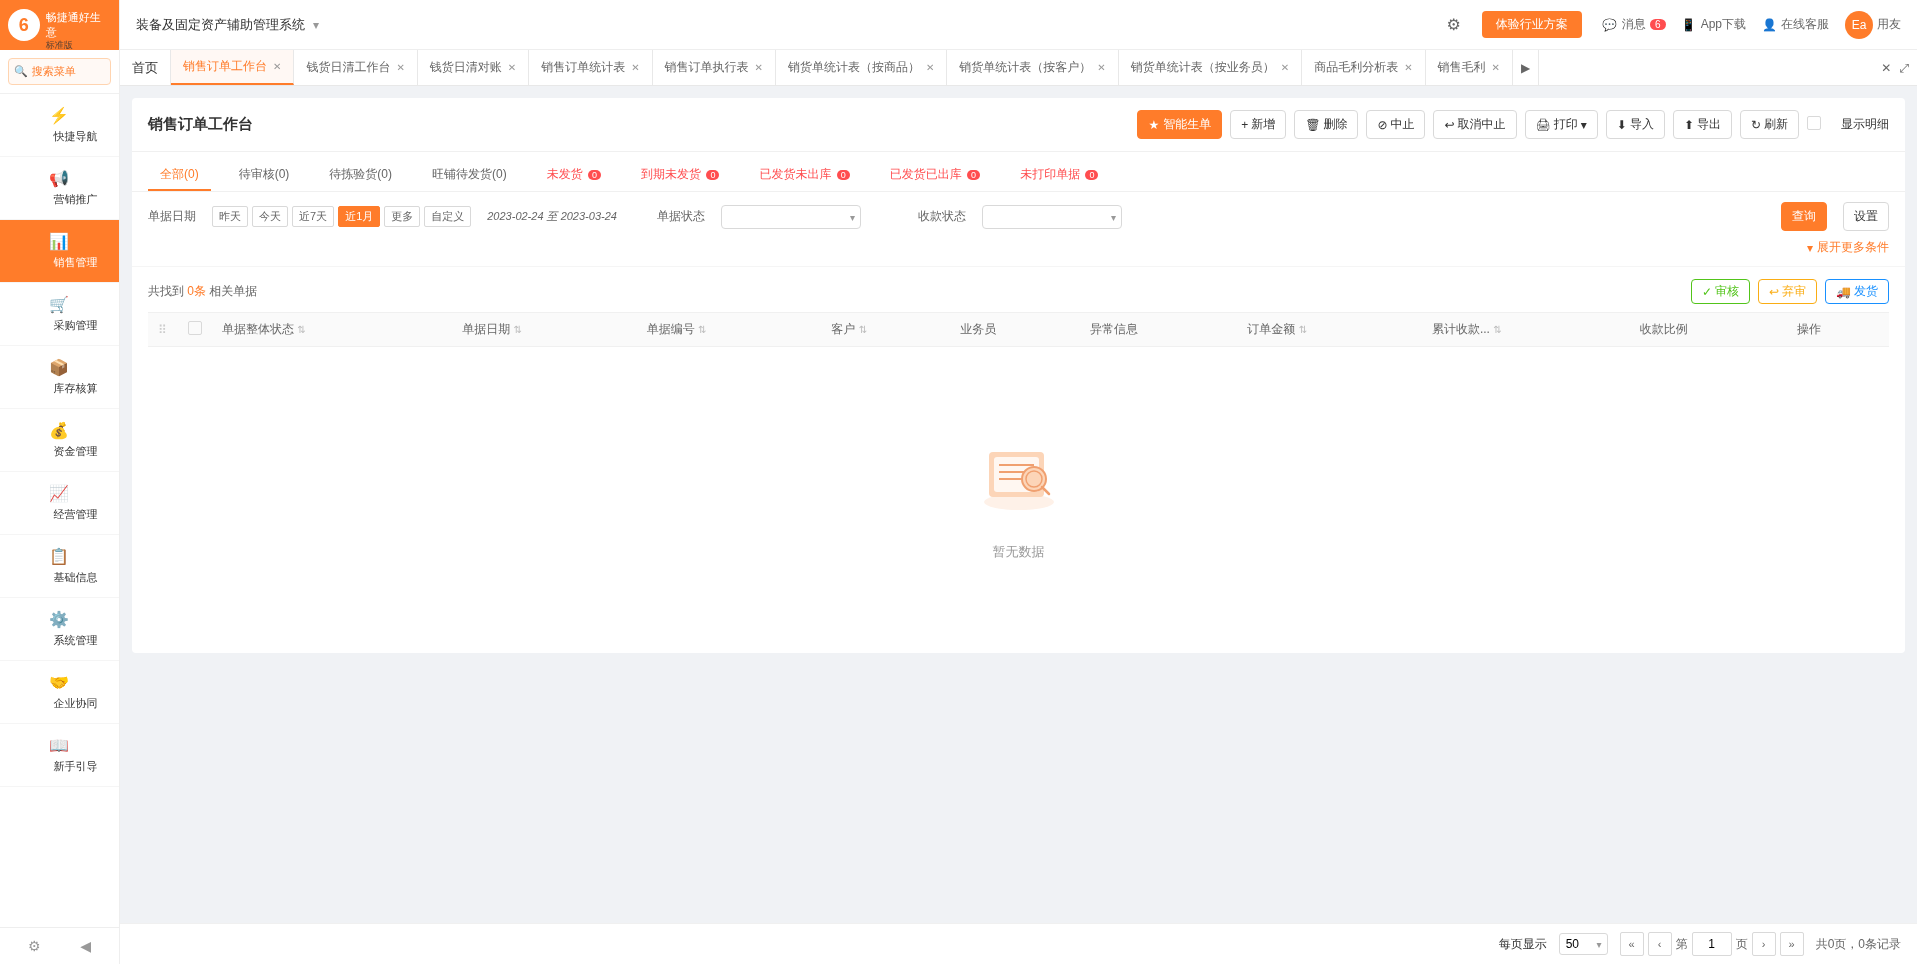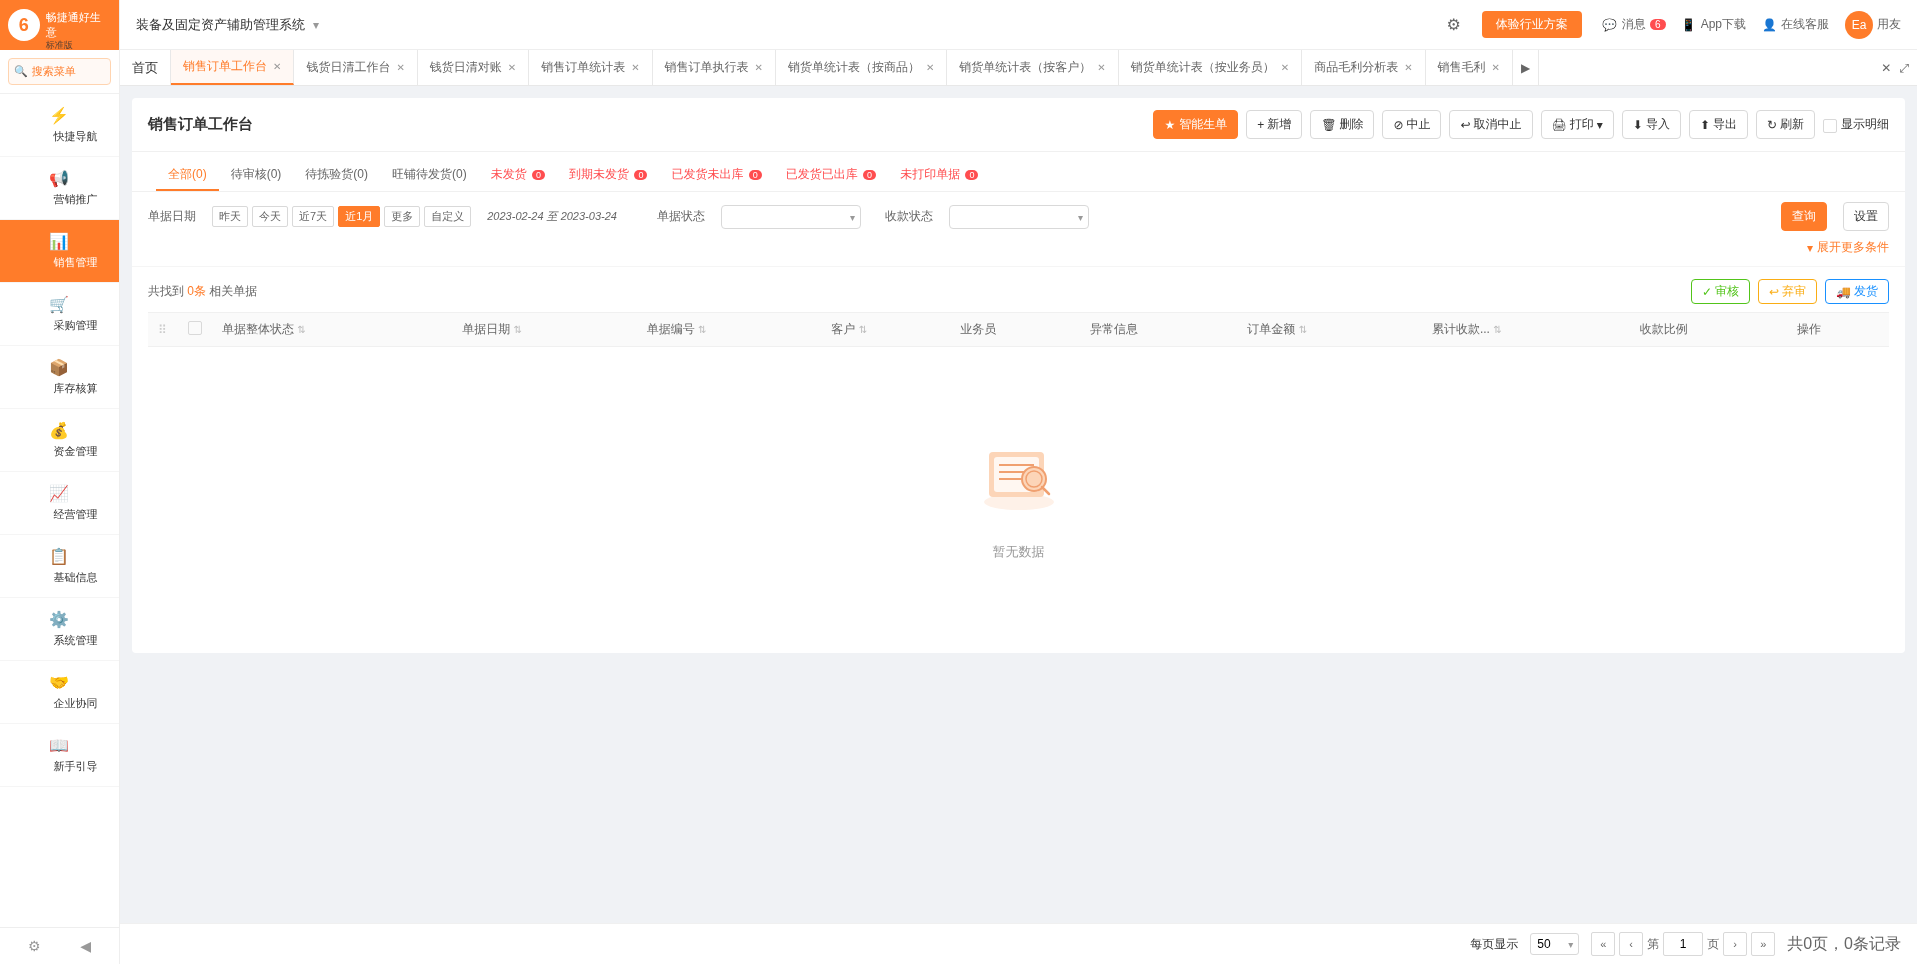--- a/index.html
+++ b/index.html
@@ -53,21 +53,21 @@
     
     .page-header { padding: 12px 16px; border-bottom: 1px solid #f0f0f0; display: flex; align-items: center; justify-content: space-between; }
     .page-title { font-size: 15px; font-weight: bold; color: #333; }
     .page-header-actions { display: flex; align-items: center; gap: 8px; }
     .btn { padding: 5px 10px; border-radius: 4px; font-size: 12px; cursor: pointer; border: 1px solid #d9d9d9; background: #fff; color: #333; display: flex; align-items: center; gap: 3px; white-space: nowrap; }
     .btn-primary { background: #ff7c2a; color: #fff; border-color: #ff7c2a; }
     .btn-smart { background: #ff7c2a; color: #fff; border-color: #ff7c2a; display: flex; align-items: center; gap: 4px; }
     .checkbox-display { width: 14px; height: 14px; border: 1px solid #d9d9d9; border-radius: 2px; display: inline-flex; align-items: center; justify-content: center; font-size: 10px; cursor: pointer; }
 
     
-    .sub-tabs { padding: 8px 24px 0; display: flex; gap: 0; border-bottom: 1px solid #f0f0f0; }
+    .sub-tabs { padding: 8px 16px 0; display: flex; gap: 16px; border-bottom: 1px solid #f0f0f0; }
     .sub-tab { padding: 6px 12px; font-size: 12px; cursor: pointer; color: #666; border-bottom: 2px solid transparent; }
     .sub-tab.active { color: #ff7c2a; border-bottom-color: #ff7c2a; }
     .sub-tab .count-badge { background: #ff4d4f; color: #fff; border-radius: 10px; padding: 0 4px; font-size: 9px; margin-left: 2px; }
 
     
     .filter-area { padding: 10px 16px; border-bottom: 1px solid #f5f5f5; }
     .filter-row { display: flex; align-items: center; gap: 16px; margin-bottom: 8px; }
     .filter-label { color: #666; font-size: 12px; white-space: nowrap; }
     .filter-date-btns { display: flex; gap: 4px; align-items: center; }
     .date-btn { padding: 2px 6px; border: 1px solid #d9d9d9; border-radius: 2px; font-size: 11px; cursor: pointer; color: #666; background: #fff; }
@@ -100,21 +100,21 @@
     .empty-state { padding: 80px 20px; text-align: center; }
     .empty-icon { width: 100px; height: 100px; margin: 0 auto 16px; }
     .empty-text { color: #999; font-size: 13px; }
 
     
     .pagination-bar { background: #fff; border-top: 1px solid #f0f0f0; padding: 8px 16px; display: flex; align-items: center; justify-content: flex-end; gap: 12px; }
     .page-size-select { border: 1px solid #d9d9d9; border-radius: 3px; padding: 3px 20px 3px 6px; font-size: 12px; appearance: none; background: #fff; cursor: pointer; }
     .page-nav { display: flex; align-items: center; gap: 4px; }
     .page-nav-btn { width: 24px; height: 24px; display: flex; align-items: center; justify-content: center; border: 1px solid #d9d9d9; border-radius: 2px; cursor: pointer; color: #666; font-size: 11px; background: #fff; }
     .page-input { width: 40px; height: 24px; border: 1px solid #d9d9d9; border-radius: 2px; text-align: center; font-size: 12px; }
-    .page-info { color: #666; font-size: 16px; }
+    .page-info { color: #666; font-size: 12px; }
   </style>
 </head>
 <body>
 
 <div class="sidebar">
   <div class="sidebar-logo">
     <div class="sidebar-logo-icon">6</div>
     <div>
       <div class="sidebar-logo-text">畅捷通好生意</div>
       <div class="sidebar-logo-sub">标准版</div>
@@ -300,21 +300,21 @@
             <span>导入</span>
           </button>
           <button class="btn">
             <span>⬆</span>
             <span>导出</span>
           </button>
           <button class="btn">
             <span>↻</span>
             <span>刷新</span>
           </button>
-          <div style="display:flex;align-items:flex-end;gap:4px;">
+          <div style="display:flex;align-items:flex-start;gap:20px;">
             <div class="checkbox-display"></div>
             <span>显示明细</span>
           </div>
         </div>
       </div>
 
       <div class="sub-tabs">
         <div class="sub-tab active">
           <span>全部(0)</span>
         </div>
@@ -362,21 +362,21 @@
           </div>
           <span class="date-range">2023-02-24 至 2023-03-24</span>
 
           <span class="filter-label" style="margin-left:24px;">单据状态</span>
           <div class="select-wrapper">
             <select class="filter-select">
               <option value=""></option>
             </select>
           </div>
 
-          <span class="filter-label" style="margin-left:8px;">收款状态</span>
+          <span class="filter-label" style="margin-left:41px;">收款状态</span>
           <div class="select-wrapper">
             <select class="filter-select">
               <option value=""></option>
             </select>
           </div>
 
           <button class="btn btn-primary" style="margin-left:auto;">查询</button>
           <button class="btn">设置</button>
         </div>
         <div style="display:flex;justify-content:center;">

